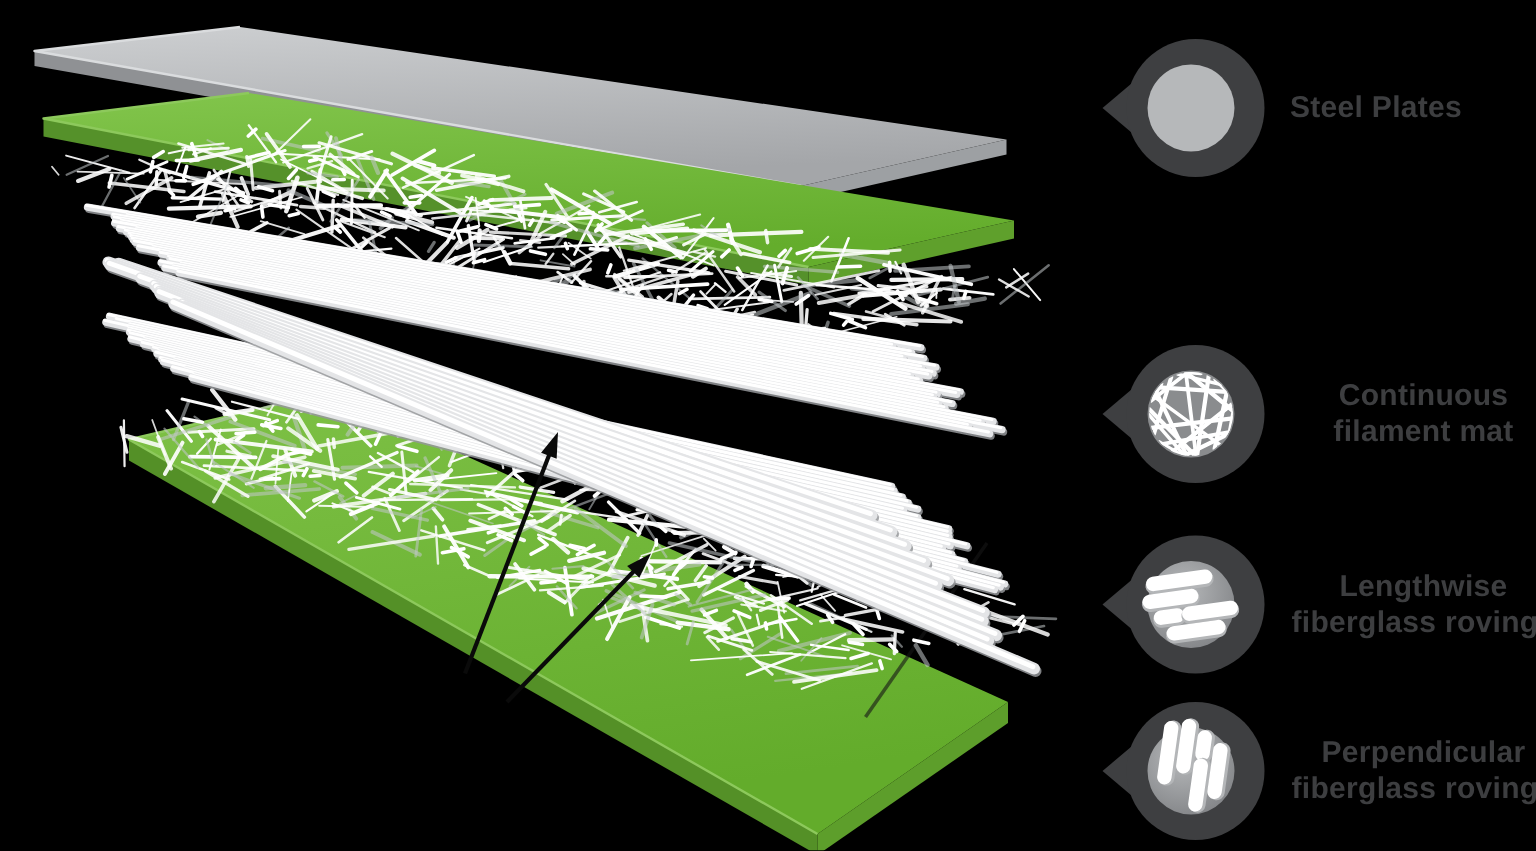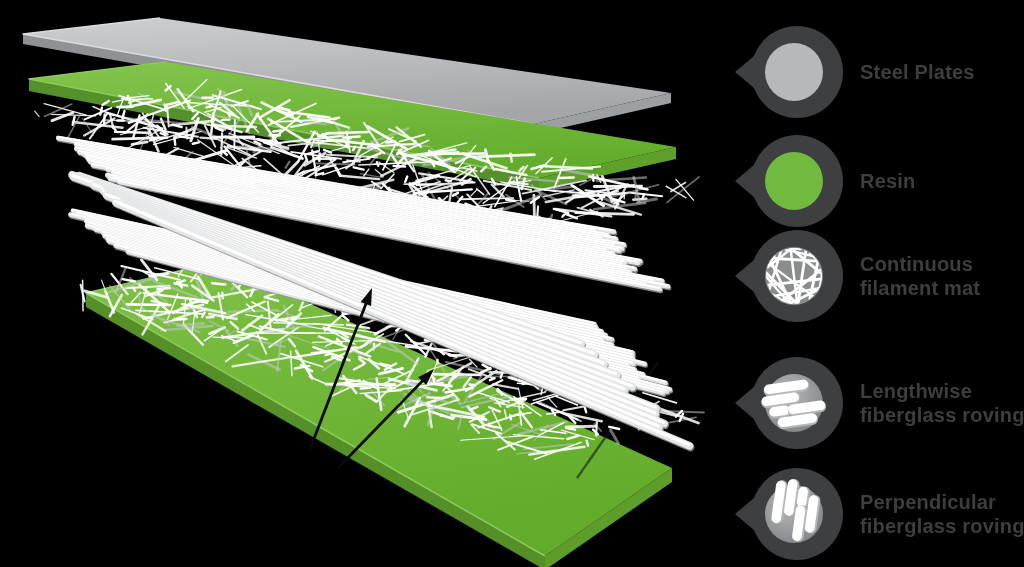--- a/index.html
+++ b/index.html
@@ -1,17 +1,17 @@
 <!DOCTYPE html>
 <html><head>
 <meta charset="utf-8">
 <style>
   html,body{margin:0;padding:0;background:#000;}
   .stage{position:relative;width:1024px;height:567px;background:#000;overflow:hidden;
-         font-family:"Liberation Sans", sans-serif;}
+         font-family:"Liberation Sans", sans-serif;text-align:center;}
   #diagram{position:absolute;left:0;top:0;}
   .legend{position:absolute;left:0;top:0;width:1024px;height:567px;pointer-events:none;}
   .legend-row{position:absolute;left:733px;width:290px;height:100px;}
   .badge{position:absolute;left:0;top:0;}
   .legend-label{position:absolute;left:127px;top:0;height:100px;width:178px;
                 display:flex;align-items:center;
                 font-weight:700;font-size:20px;line-height:24px;
                 letter-spacing:0.2px;color:#3d3e40;}
 </style>
 </head>
@@ -1039,28 +1039,20 @@
 
   <div class="legend">
     <div class="legend-row" style="top:22px">
       <svg class="badge" width="128" height="100" viewBox="-64 -50 128 100">
           <polygon points="-62,0 -30,-27 -30,27" fill="#3e3f41"></polygon>
           <circle cx="0" cy="0" r="46" fill="#3e3f41"></circle>
           <circle cx="-3" cy="0" r="29" fill="#b6b8ba"></circle>
         </svg>
       <div class="legend-label">Steel Plates</div>
     </div>
-    <div class="legend-row" style="top:131px">
-      <svg class="badge" width="128" height="100" viewBox="-64 -50 128 100">
-          <polygon points="-62,0 -30,-27 -30,27" fill="#3e3f41"></polygon>
-          <circle cx="0" cy="0" r="46" fill="#3e3f41"></circle>
-          <circle cx="-3" cy="0" r="29" fill="#72ba3e"></circle>
-        </svg>
-      <div class="legend-label">Resin</div>
-    </div>
     <div class="legend-row" style="top:226px">
       <svg class="badge" width="128" height="100" viewBox="-64 -50 128 100">
           <polygon points="-62,0 -30,-27 -30,27" fill="#3e3f41"></polygon>
           <circle cx="0" cy="0" r="46" fill="#3e3f41"></circle>
           <circle cx="-3" cy="0" r="29" fill="#8a8c8e"></circle>
           <clipPath id="matClip">
             <circle cx="-3" cy="0" r="28"></circle>
           </clipPath>
           <g clip-path="url(#matClip)">
             <line x1="-29.588357162686908" y1="-8.778340582900386" x2="-4.8504977994113645" y2="-27.938784116249114" stroke="#ffffff" stroke-width="2.544099719077349" stroke-linecap="round"></line>

